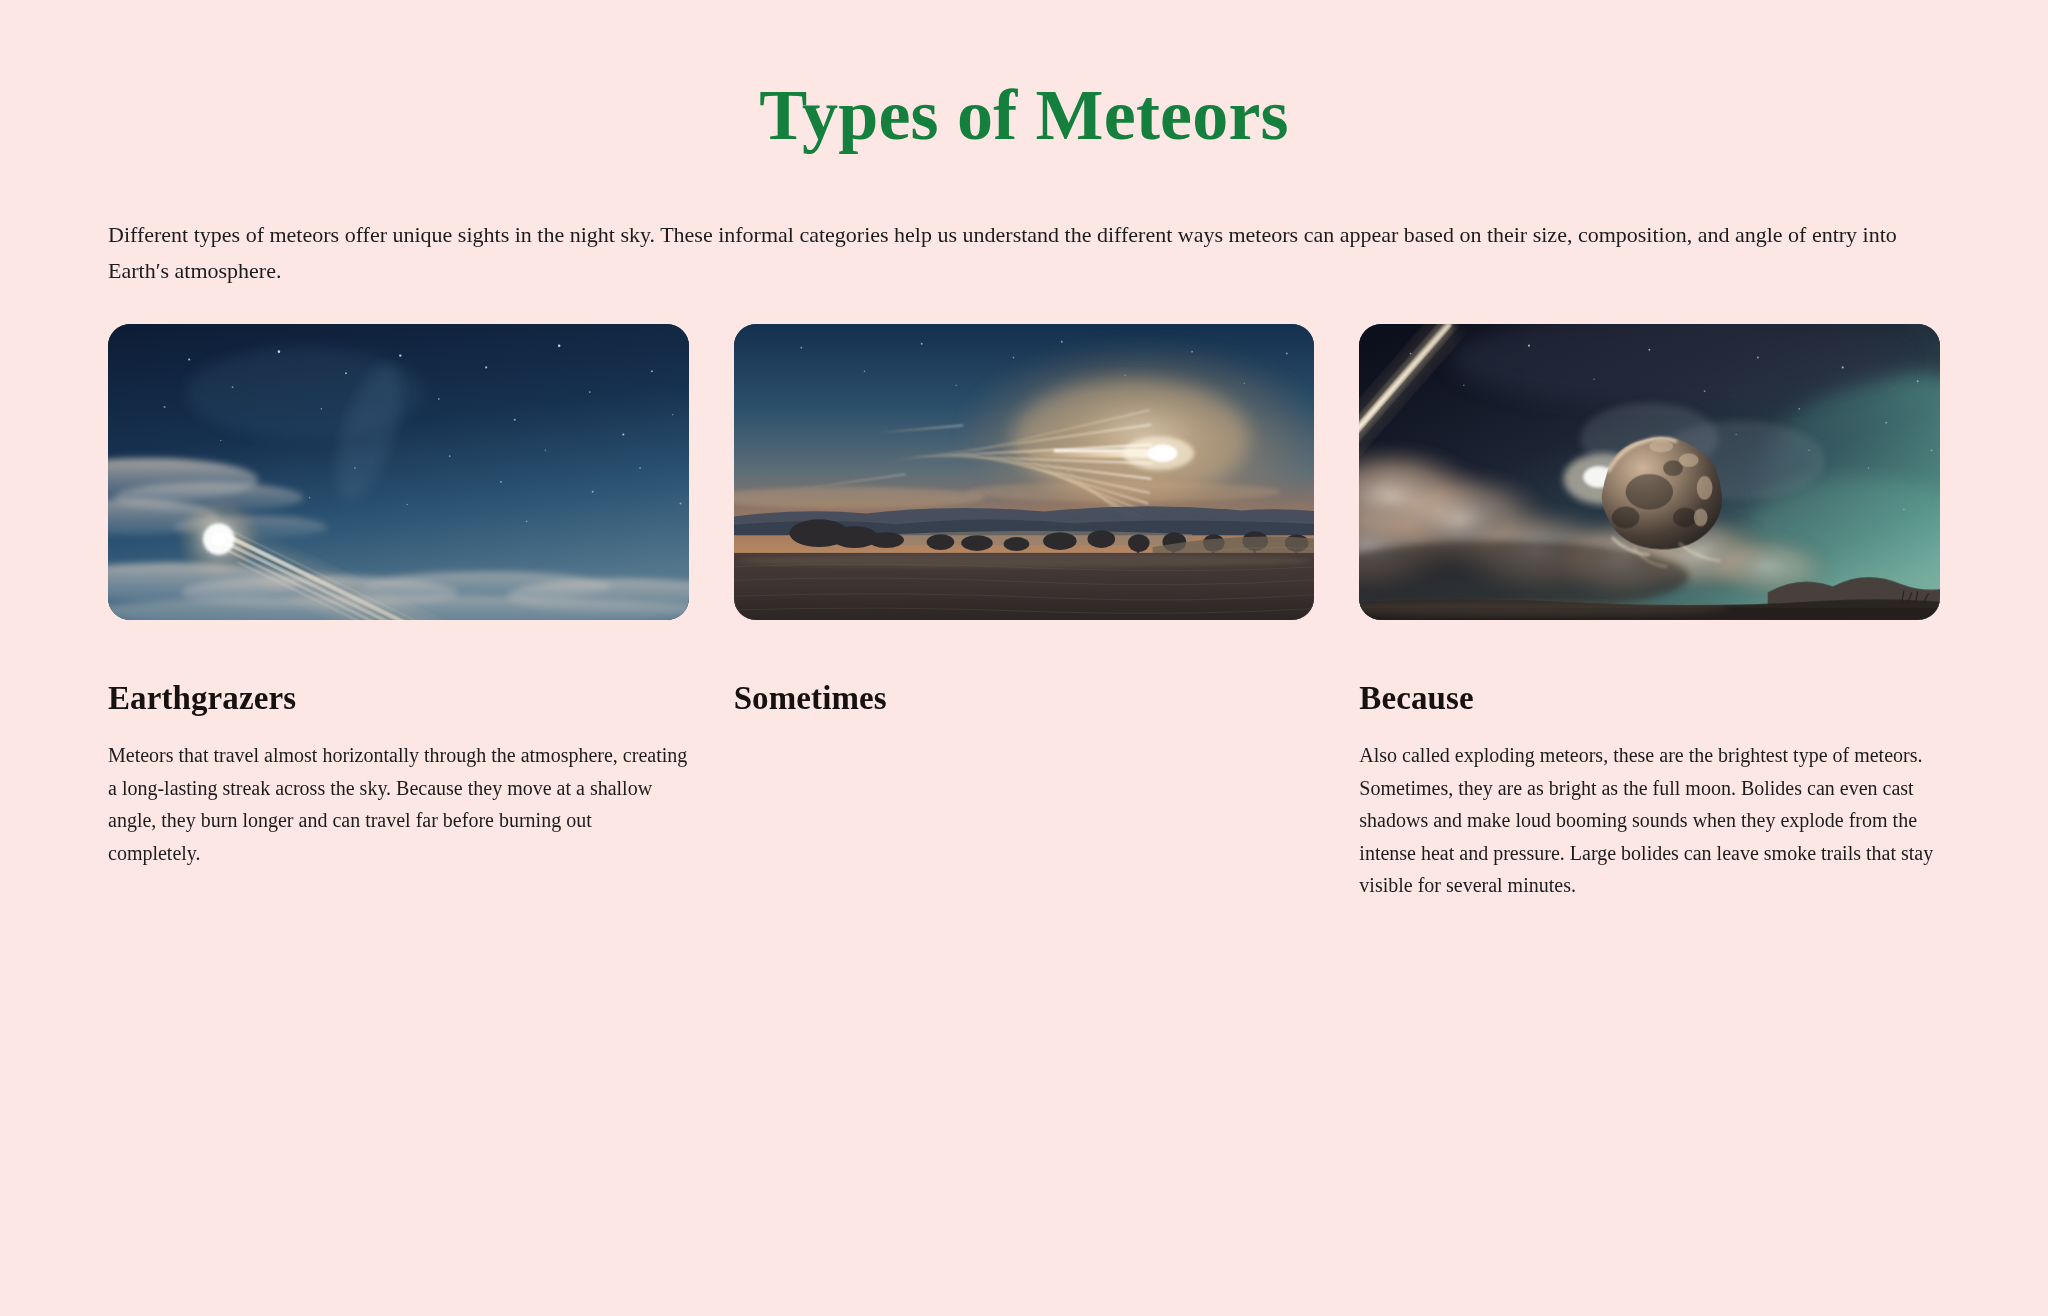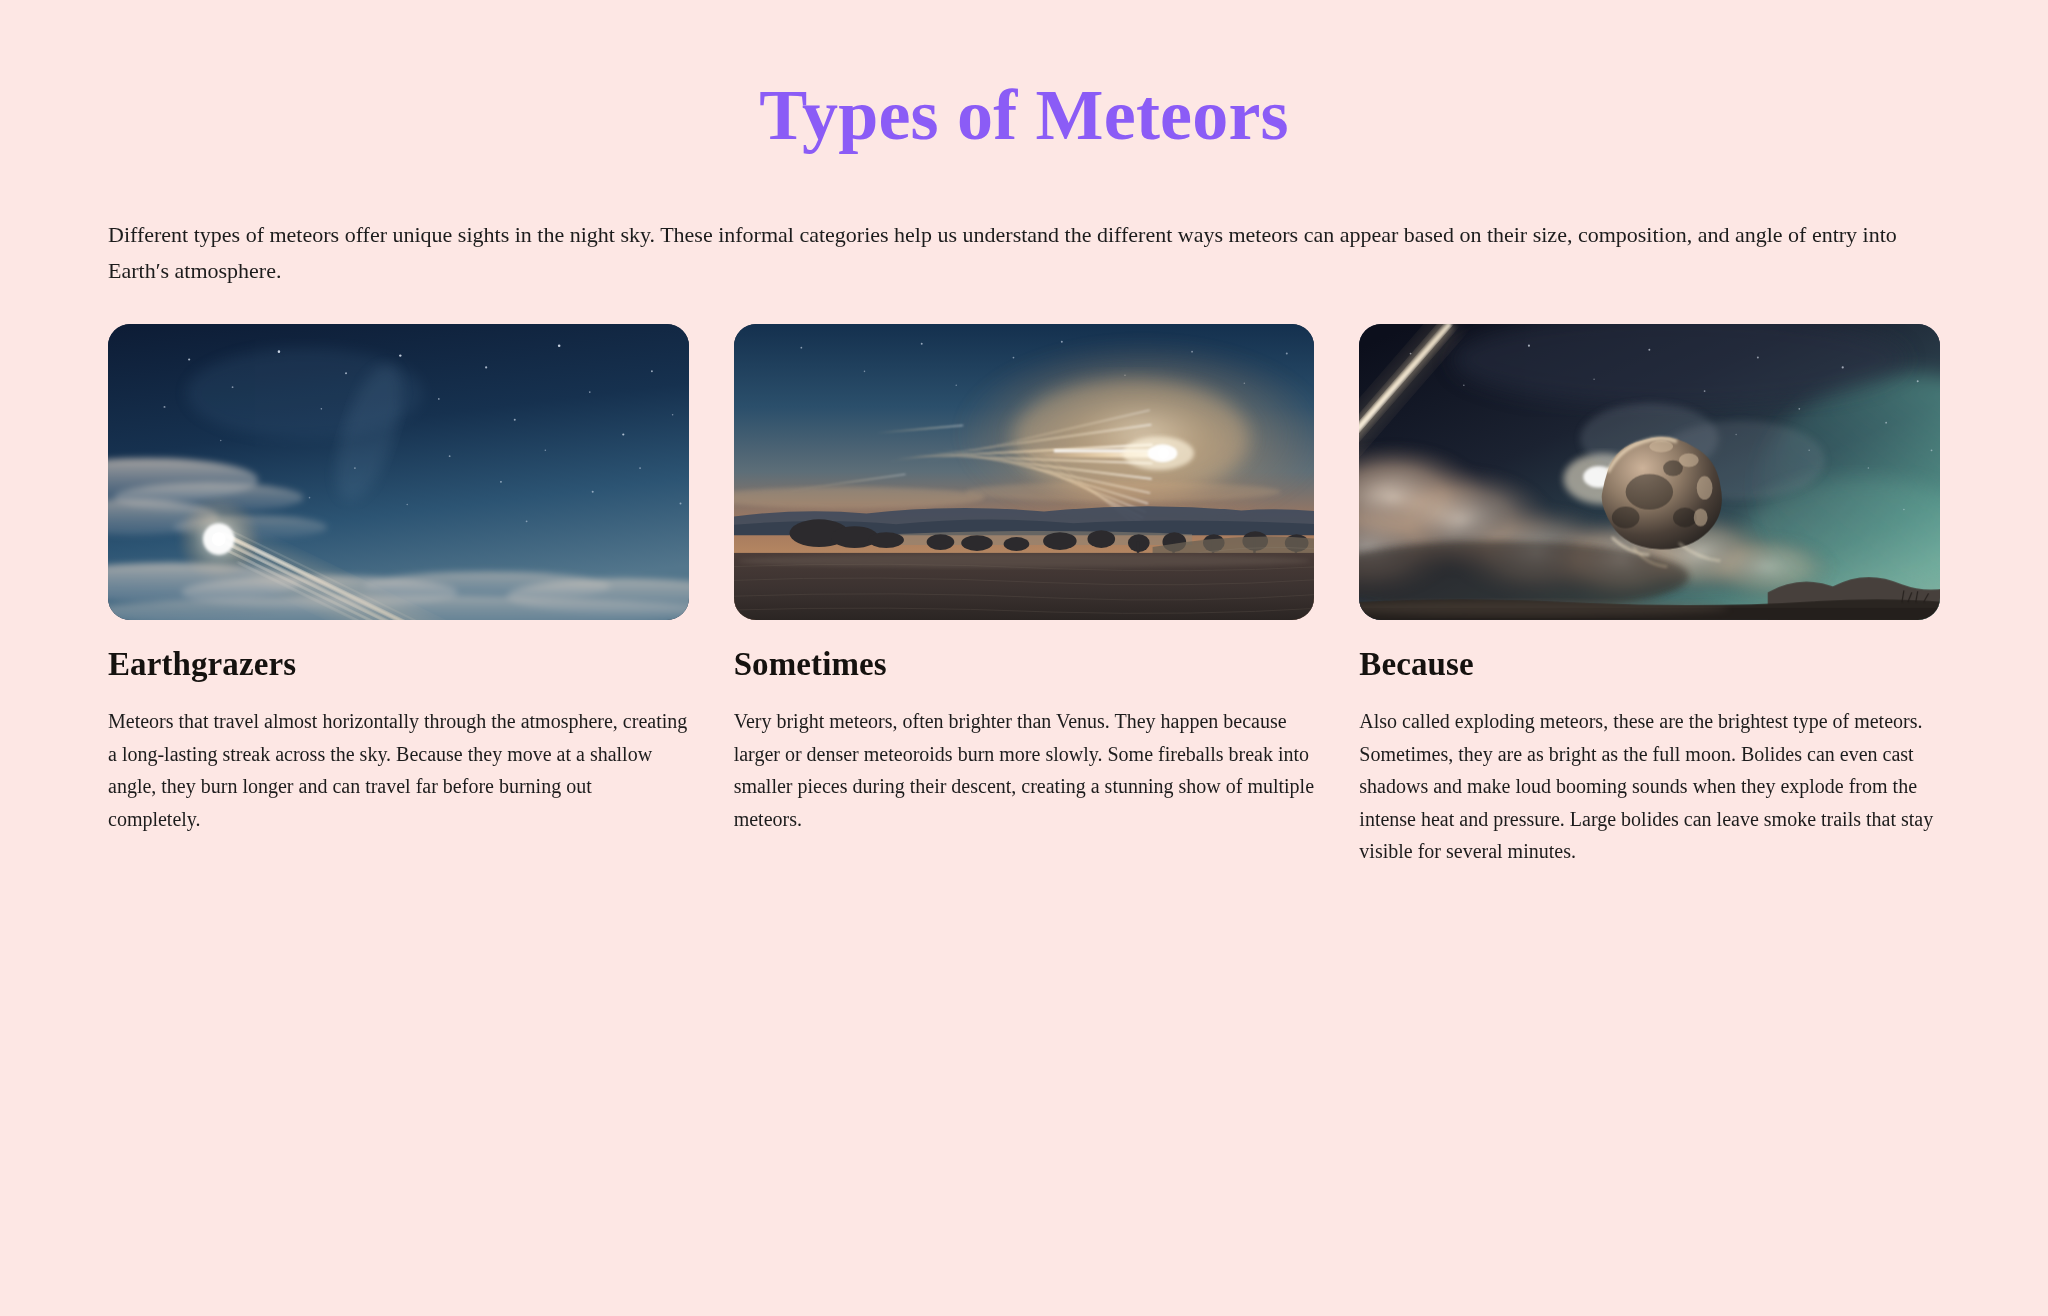--- a/index.html
+++ b/index.html
@@ -23,21 +23,21 @@
     background: #fde7e4;
     position: relative;
     padding: 0 108px;
   }
 
   
   .page-title {
     text-align: center;
     font-size: 72px;
     font-weight: bold;
-    color: #8b5cf6;
+    color: #15803d;
     letter-spacing: 0.2px;
     padding-top: 76px;
     line-height: 1.1;
   }
 
   
   .intro {
     margin-top: 62px;
     font-size: 22px;
     line-height: 1.62;
@@ -63,21 +63,21 @@
     position: relative;
     background: #16263c;
   }
 
   .card-figure svg { display: block; width: 100%; height: 100%; }
 
   .card-title {
     font-size: 33px;
     font-weight: bold;
     color: #15120f;
-    margin-top: 26px;
+    margin-top: 60px;
     letter-spacing: 0.1px;
   }
 
   .card-body {
     font-size: 20px;
     line-height: 1.62;
     color: #1c1c1c;
     margin-top: 22px;
   }
 </style>
@@ -322,21 +322,20 @@
             <path d="M0 260 Q150 254 320 262 Q460 268 600 259" fill="none"></path>
             <path d="M0 276 Q170 270 340 278 Q470 283 600 274" fill="none"></path>
             <path d="M0 290 Q160 285 330 292 Q470 296 600 288" fill="none"></path>
           </g>
           <ellipse cx="300" cy="240" rx="290" ry="7" fill="#8d8173" opacity="0.22" filter="url(#g2blur2)"></ellipse>
         </svg>
       </div>
 
       <h2 class="card-title">Sometimes</h2>
 
-      <p class="card-body">Very bright meteors, often brighter than Venus. They happen because larger or denser meteoroids burn more slowly. Some fireballs break into smaller pieces during their descent, creating a stunning show of multiple meteors.</p>
     </div>
 
     <div class="card">
       <div class="card-figure">
         <svg viewBox="0 0 600 300" preserveAspectRatio="xMidYMid slice" aria-hidden="true">
           <defs>
             <linearGradient id="g3sky" x1="0.1" y1="0" x2="0.95" y2="0.95">
               <stop offset="0%" stop-color="#0c0f1c"></stop>
               <stop offset="35%" stop-color="#1b2231"></stop>
               <stop offset="62%" stop-color="#2e4450"></stop>

